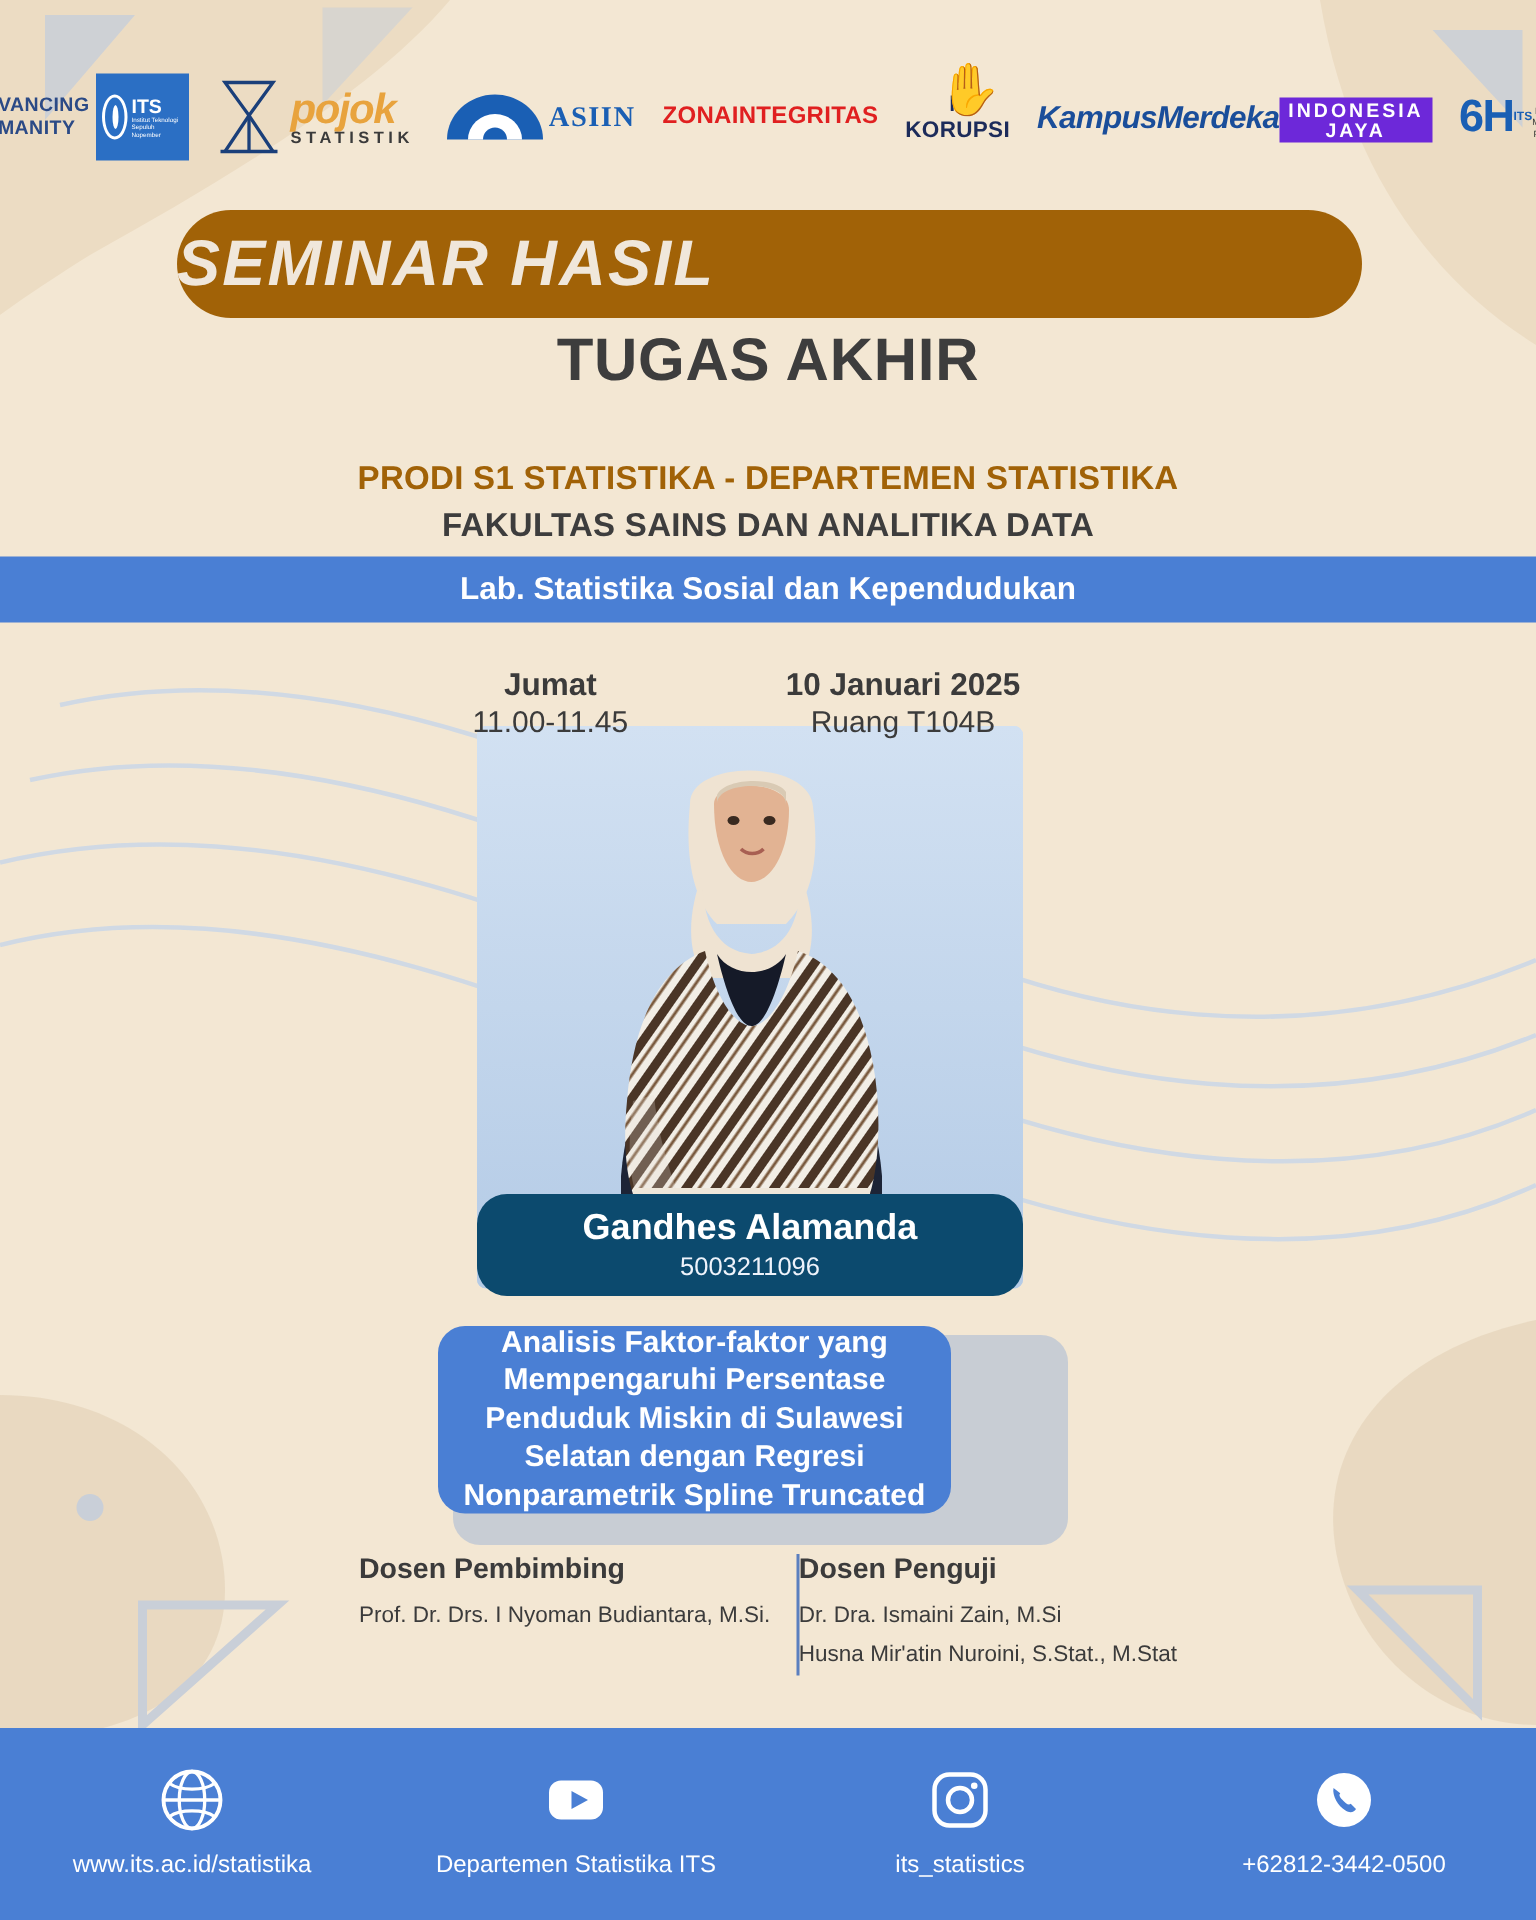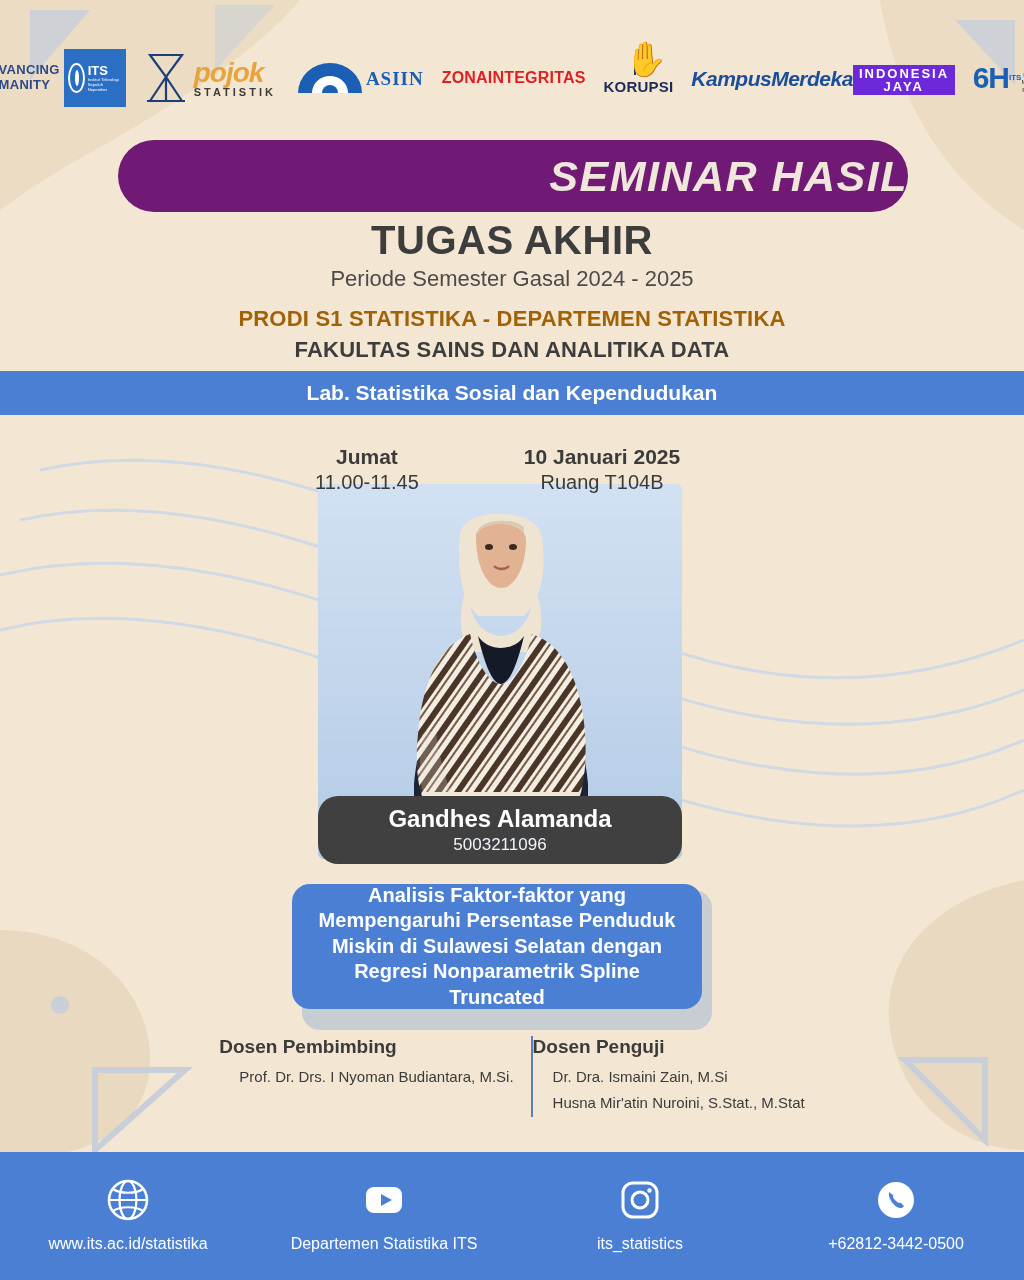--- a/index.html
+++ b/index.html
@@ -72,22 +72,22 @@
 
   .bhi { text-align:center; line-height:1; }
   .bhi-num { font-size: 30px; font-weight:bold; color:#1a5fb4; letter-spacing:-1px;}
   .bhi-txt { font-size: 6px; color:#333; line-height:1.25; margin-top:2px;}
   .bhi-its { font-size:8px; color:#1a5fb4; font-weight:bold;}
 
   
   .title-pill {
     position: absolute; top: 140px; left: 118px;
     width: 790px; height: 72px;
-    background: #701a75; border-radius: 36px;
-    display:flex; align-items:center; justify-content:flex-end;
+    background: #a16207; border-radius: 36px;
+    display:flex; align-items:center; justify-content:flex-start;
     z-index: 5;
   }
   .title-pill span {
     color: #f0e7db; font-size: 43px; font-weight: bold; font-style: italic;
     letter-spacing: 1.5px;
   }
   .sub-title {
     position:absolute; top:218px; width:1024px; text-align:center; z-index:5;
     color:#3d3d3d; font-size:40px; font-weight:bold; letter-spacing:.5px;
   }
@@ -125,49 +125,49 @@
   
   .photo-card {
     position:absolute; top:484px; left:318px; width:364px; height:375px;
     background: linear-gradient(180deg,#cfe0f2 0%, #bcd2ea 55%, #b7cde6 100%);
     border-radius: 6px; overflow:hidden; z-index:4;
   }
   .photo-svg { width:100%; height:100%; display:block; }
 
   .name-pill {
     position:absolute; top:796px; left:318px; width:364px; height:68px;
-    background:#404040; border-radius:20px;
+    background:#0c4a6e; border-radius:20px;
     display:flex; flex-direction:column; align-items:center; justify-content:center;
     z-index:6;
   }
   .name-pill .nm { color:#fff; font-size:24px; font-weight:bold; }
   .name-pill .nrp { color:#eef3fb; font-size:17px; margin-top:2px;}
 
   .title-box-shadow {
     position:absolute; top:890px; left:302px; width:410px; height:140px;
     background:#b9c4d4; border-radius:18px; z-index:4; opacity:.75;
   }
   .title-box {
-    position:absolute; top:884px; left:292px; width:410px; height:125px;
+    position:absolute; top:884px; left:292px; width:342px; height:125px;
     background:#4a7fd4; border-radius:18px; z-index:5;
     display:flex; align-items:center; justify-content:center; padding:8px 14px;
   }
   .title-box span {
     color:#fff; font-size:20px; font-weight:bold; text-align:center; line-height:1.28;
   }
 
   
   .dosen-wrap {
     position:absolute; top:1036px; left:0; width:1024px; z-index:6;
     display:flex; justify-content:center;
   }
   .dosen-left { padding-right:17px; }
   .dosen-right { text-align:left; border-left:2px solid #5a7fbf; }
   .dosen-head { font-size:19px; font-weight:bold; color:#3b3b3b; margin-bottom:6px;}
-  .dosen-item { font-size:15px; color:#3b3b3b; line-height:1.75;margin-left:20px; }
+  .dosen-item { font-size:15px; color:#3b3b3b; line-height:1.75; }
 
   
   .footer {
     position:absolute; left:0; bottom:0; width:1024px; height:128px;
     background:#4a7fd4; z-index:7;
     display:flex; align-items:center;
   }
   .footer-col {
     flex:1; display:flex; flex-direction:column; align-items:center; gap:14px;
   }
@@ -261,21 +261,20 @@
         <div>ITS Menuju</div>
         <div>Merdeka Prestasi</div>
       </div>
     </div>
   </div>
 
   <div class="title-pill">
     <span>SEMINAR HASIL</span>
   </div>
   <div class="sub-title">TUGAS AKHIR</div>
-  <div class="periode">Periode Semester Gasal 2024 - 2025</div>
   <div class="prodi1">PRODI S1 STATISTIKA  - DEPARTEMEN STATISTIKA</div>
   <div class="prodi2">FAKULTAS SAINS DAN ANALITIKA DATA</div>
   <div class="lab-bar">
     <span>Lab. Statistika Sosial dan Kependudukan</span>
   </div>
 
   <div class="sched-left">
     <div class="sched-strong">Jumat</div>
     <div class="sched-normal">11.00-11.45</div>
   </div>

